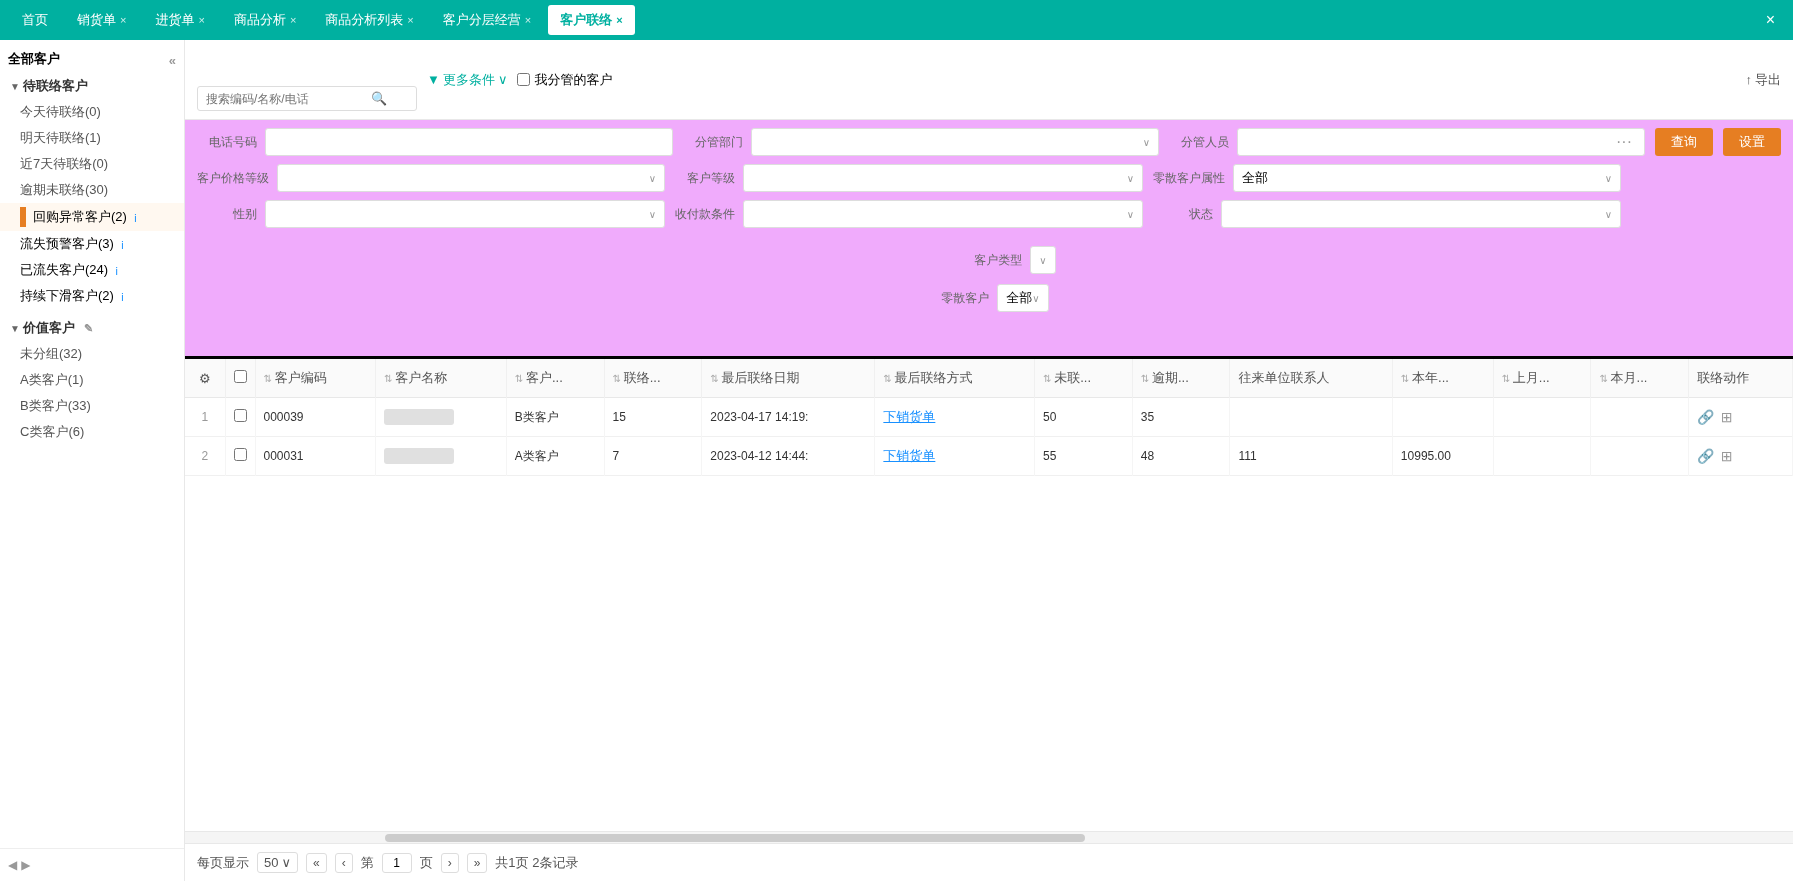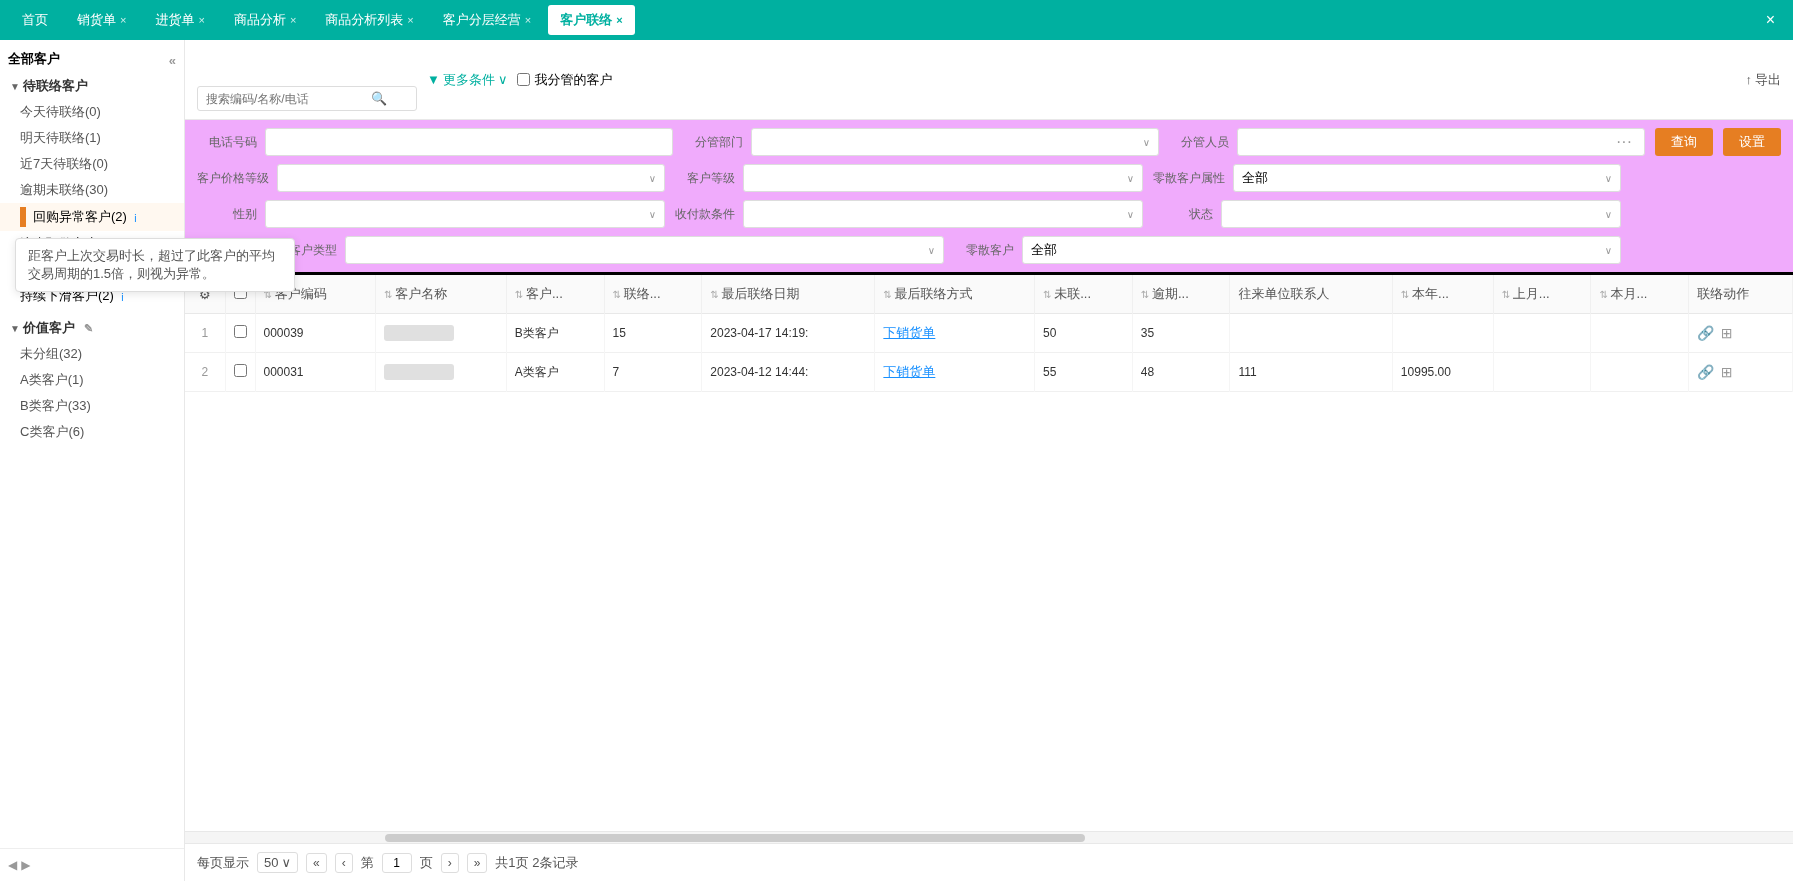--- a/index.html
+++ b/index.html
@@ -195,21 +195,21 @@
       background: #f0abfc;
       padding: 8px 12px;
       border-bottom: 3px solid #000000;
     }
     .filter-row {
       display: flex;
       align-items: center;
       gap: 10px;
       margin-bottom: 8px;
     }
-    .filter-row:last-child { margin-bottom: 0; }
+    .filter-row:last-child { margin-bottom: 16px; flex-direction: column; }
     .filter-field {
       display: flex;
       align-items: center;
       flex: 1;
       gap: 8px;
     }
     .field-label {
       color: #666;
       font-size: 12px;
       white-space: nowrap;
@@ -523,23 +523,20 @@
     <div class="left-sidebar-bottom">
       <div class="bottom-nav-arrows">
         <span class="nav-arrow-btn">◀</span>
         <span class="nav-arrow-btn">▶</span>
       </div>
     </div>
   </div>
 
   <div class="right-content">
 
-    <div class="tooltip-box">
-      <span>距客户上次交易时长，超过了此客户的平均交易周期的1.5倍，则视为异常。</span>
-    </div>
 
     <div class="filter-bar">
       <div class="filter-search">
         <input type="text" style="width: 160px;" placeholder="搜索编码/名称/电话">
         <span style="color:#00b0a0;cursor:pointer;">🔍</span>
       </div>
       <div class="filter-more-btn">
         <span>▼</span>
         <span>更多条件</span>
         <span>∨</span>

